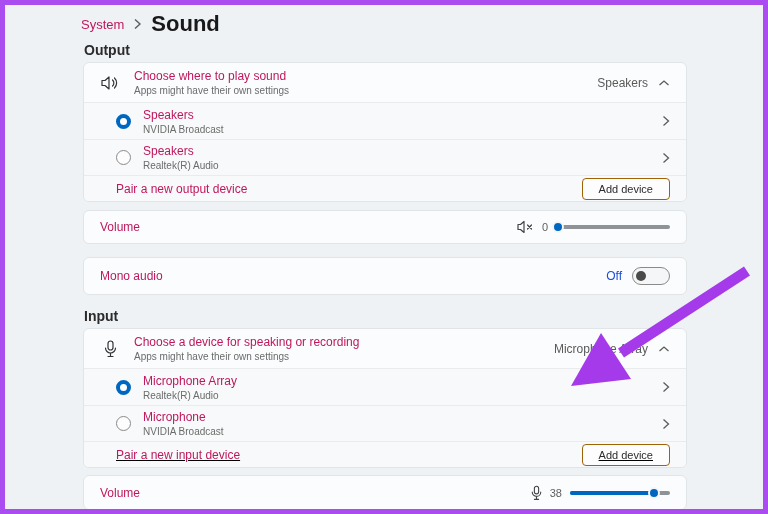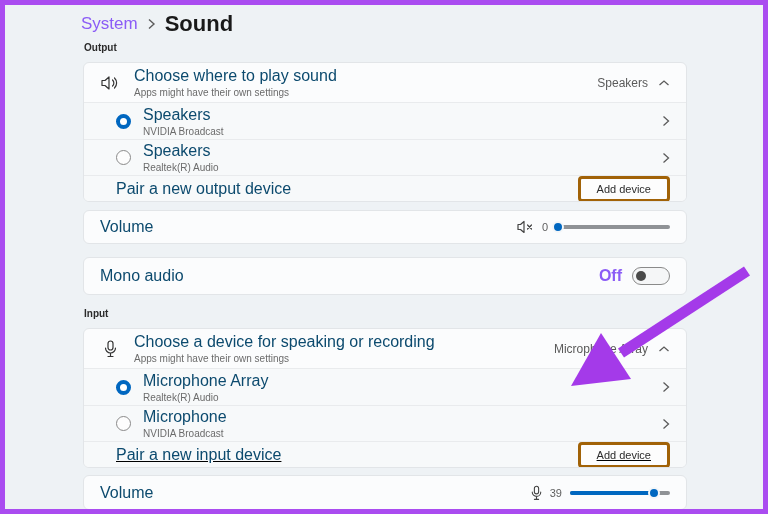--- a/index.html
+++ b/index.html
@@ -3,55 +3,55 @@
 <meta charset="utf-8">
 <style>
   * { margin:0; padding:0; box-sizing:border-box; }
   body { font-family:"Liberation Sans","DejaVu Sans",sans-serif; }
   .screen{
     position:relative; width:768px; height:514px;
     background:#eef2f5; border:5px solid #aa4cf0; overflow:hidden;
   }
   
   .breadcrumb{ position:absolute; left:76px; top:6px; display:flex; align-items:center; gap:9px; }
-  .crumb-parent{ font-size:17px; color:#8b5cf6; }
+  .crumb-parent{ font-size:13px; color:#be185d; }
   .crumb-current{ font-size:22px; font-weight:700; color:#191919; }
   .crumb-sep{ display:flex; align-items:center; color:#5c5c5c; }
   
-  .section-label{ position:absolute; left:79px; font-size:10px; font-weight:700; color:#2b2b2b; }
+  .section-label{ position:absolute; left:79px; font-size:14px; font-weight:700; color:#2b2b2b; }
   
   .card{ position:absolute; left:78px; width:604px; background:#fbfcfd;
          border:1px solid #e2e5e8; border-radius:6px; overflow:hidden; }
   .row{ display:flex; align-items:center; padding:0 16px; }
   .row + .row{ border-top:1px solid #e9ebed; }
   .subrow{ background:#f7f9fa; padding-left:32px; }
   .grow{ flex:1; }
-  .title-main{ font-size:16px; color:#0c4a6e; }
+  .title-main{ font-size:12px; color:#be185d; }
   .title-sub{ font-size:10px; color:#6b6b6b; margin-top:2px; }
   .right-value{ font-size:12px; color:#5a5a5a; margin-right:10px; }
   .lead-icon{ width:20px; display:flex; justify-content:center; margin-right:14px; color:#333; }
   
   .radio{ width:15px; height:15px; border-radius:50%; margin-right:12px; flex:0 0 auto; }
   .radio.on{ border:4.5px solid #0067c0; background:#fff; }
   .radio.off{ border:1px solid #8a8a8a; background:#fdfdfd; }
   
-  .btn{ font-size:11px; color:#2c2c2c; background:#fdfdfd; border:3px solid #a16207;
+  .btn{ font-size:11px; color:#2c2c2c; background:#fdfdfd; border:1px solid #a16207;
         border-radius:4px; padding:4px 16px; cursor:pointer; }
   
   .slider{ display:flex; align-items:center; }
   .track{ position:relative; height:4px; border-radius:2px; background:#8f9296; }
   .fill{ position:absolute; left:0; top:0; height:4px; border-radius:2px; background:#0067c0; }
   .thumb{ position:absolute; top:50%; transform:translate(-50%,-50%); width:12px; height:12px;
           border-radius:50%; background:#0067c0; border:2px solid #f3f6f8; }
   .val{ font-size:11px; color:#5f5f5f; margin:0 8px; }
   
   .toggle{ width:38px; height:18px; border-radius:9px; border:1px solid #8a8a8a;
            background:#f5f6f7; position:relative; margin-left:10px; cursor:pointer; }
   .knob{ position:absolute; left:3px; top:3px; width:10px; height:10px; border-radius:50%; background:#4a4a4a; }
-  .toggle-label{ font-size:16px; color:#8b5cf6;font-weight:bold; }
+  .toggle-label{ font-size:12px; color:#1d4ed8; }
   .chev{ color:#5c5c5c; display:flex; align-items:center; }
   
   .annotation{ position:absolute; left:0; top:0; pointer-events:none; }
 </style>
 </head>
 <body>
 
 <div class="screen">
 
   <div class="breadcrumb">
@@ -205,21 +205,21 @@
 
   <div class="card" style="top:470px; height:35px;">
     <div class="row" style="height:33px;">
       <div class="grow title-main">Volume</div>
       <span class="chev">
         <svg width="11" height="16" viewBox="0 0 13 18">
             <rect x="4" y="1" width="5" height="9" rx="2.5" fill="none" stroke="#444" stroke-width="1.3"></rect>
             <path d="M1.5 8 a5 5 0 0 0 10 0 M6.5 13 v3.5 M4 16.5 h5" fill="none" stroke="#444" stroke-width="1.3" stroke-linecap="round"></path>
           </svg>
       </span>
-      <span class="val">39</span>
+      <span class="val">38</span>
       <div class="slider">
         <div class="track" style="width:100px;">
           <div class="fill" style="width:84px;"></div>
           <div class="thumb" style="left:84px;"></div>
         </div>
       </div>
     </div>
   </div>
 
   <svg class="annotation" width="768" height="514" viewBox="0 0 768 514">

